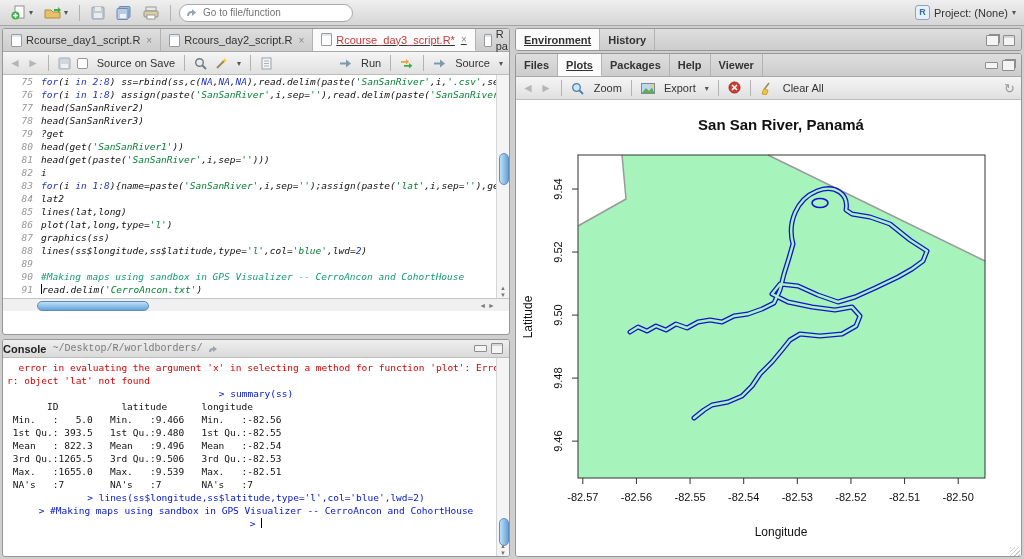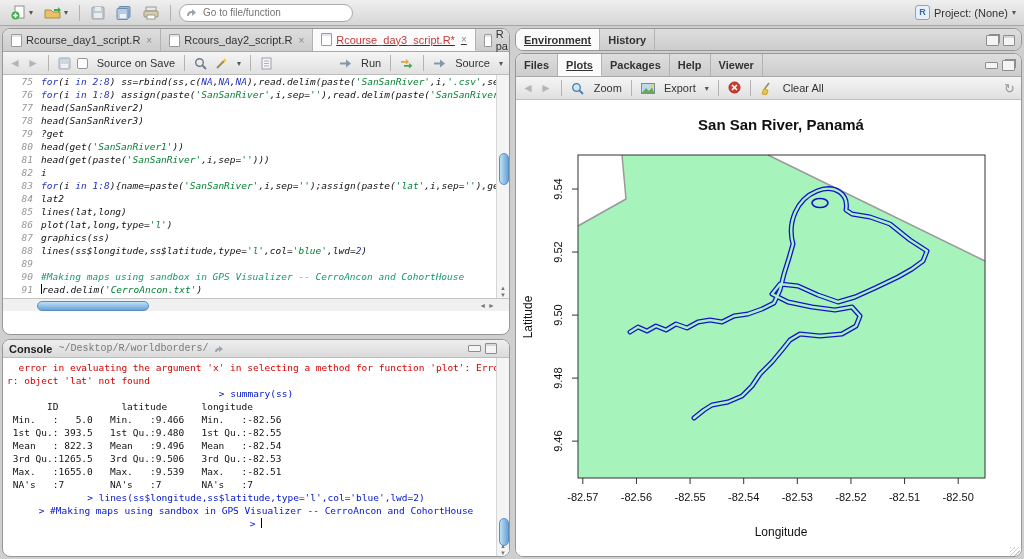--- a/index.html
+++ b/index.html
@@ -14,21 +14,21 @@
   .vsep{width:1px;height:16px;background:#b3b3b3;margin:0 3px;}
   .goto{display:flex;align-items:center;background:#fff;border:1px solid #a9a9a9;
         border-radius:9px;height:16px;padding:0 6px;width:160px;gap:4px;}
   .goto input{border:none;outline:none;font-family:"Liberation Sans",sans-serif;
         font-size:10px;width:125px;color:#333;background:transparent;}
   .spacer{flex:1;}
   .project{display:flex;align-items:center;gap:4px;color:#333;}
   .proj-icon{width:13px;height:13px;border:1px solid #8fa3bd;border-radius:3px;background:#e8f0fa;
              color:#3a6ea5;font-weight:bold;font-size:9px;text-align:center;line-height:13px;}
   
-  .pane{position:absolute;background:#fff;border:1px solid #979797;border-radius:8px;
+  .pane{position:absolute;background:#fff;border:1px solid #979797;border-radius:3px;
         overflow:hidden;box-sizing:border-box;}
   .tabstrip{height:22px;background:linear-gradient(#dedede,#cccccc);border-bottom:1px solid #a8a8a8;
         display:flex;align-items:stretch;font-size:11px;}
   .etab,.ptab{display:flex;align-items:center;gap:4px;padding:0 8px;border-right:1px solid #b2b2b2;
         color:#333;cursor:default;}
   .etab.active,.ptab.active{background:#fbfbfb;border-bottom:1px solid #fbfbfb;text-decoration:underline;}
   .etab.modified .lbl{color:#c23a3a;}
   .closex{color:#8a8a8a;font-size:10px;margin-left:2px;}
   .doc-icon{width:9px;height:11px;background:#fff;border:1px solid #9a9a9a;border-radius:1px;
         box-shadow:inset 0 2px 0 #dfe8f0;}
@@ -64,21 +64,21 @@
           background:linear-gradient(90deg,#bfe0f7,#66a3d8);border:1px solid #5d8fbe;}
   .varrows{position:absolute;bottom:0;left:0;width:12px;text-align:center;color:#777;font-size:6px;line-height:7px;}
   
   .statusbar{height:17px;background:linear-gradient(#efefef,#dddddd);border-top:1px solid #bdbdbd;
              display:flex;align-items:center;gap:6px;padding:0 8px;font-size:10px;color:#444;margin-top:36px;}
   .ficon{width:11px;height:11px;border-radius:3px;background:#2fa3af;color:#fff;font-style:italic;
          font-family:"Liberation Serif",serif;font-size:9px;text-align:center;line-height:11px;}
   .updn{color:#777;font-size:9px;}
   
   .chead{height:17px;background:linear-gradient(#efefef,#dadada);border-bottom:1px solid #bdbdbd;
-         display:flex;align-items:center;gap:6px;padding:0 6px;}
+         display:flex;align-items:center;gap:6px;padding:0 0;}
   .ctitle{font-weight:bold;color:#222;}
   .cpath{color:#7a7a7a;font-size:10px;font-family:Liberation Mono, monospace;}
   .cbody{position:relative;padding:3px 4px 0 4px;height:196px;overflow:hidden;}
   .cline{height:13px;line-height:13px;white-space:pre;font-family:"DejaVu Sans Mono",monospace;
          font-size:9.5px;overflow:hidden;}
   .cline.error{color:#d40000;} .cline.cmd{color:#0014cc;text-align:center;} .cline.out{color:#111;}
   
   .plot-toolbar{height:22px;background:linear-gradient(#f5f5f5,#e0e0e0);border-bottom:1px solid #bdbdbd;
         display:flex;align-items:center;gap:6px;padding:0 6px;color:#333;}
   .plotarea{position:relative;background:#fff;height:458px;}

